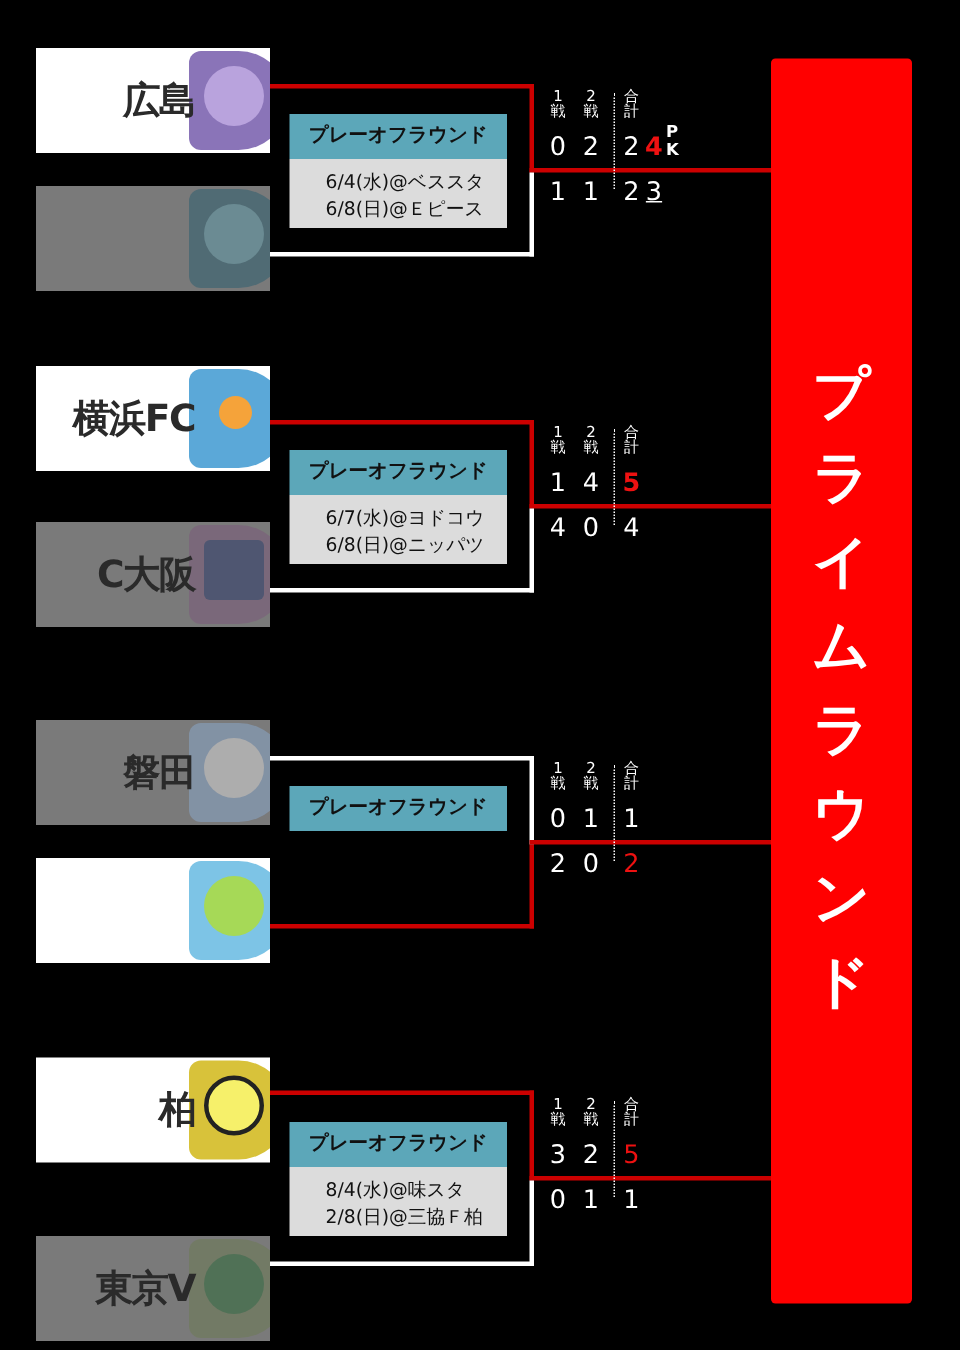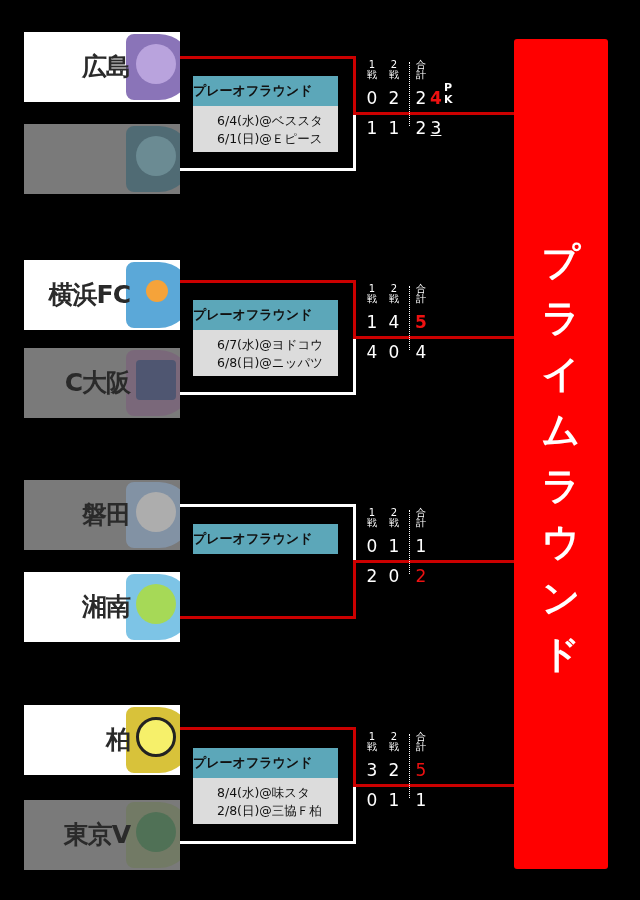--- a/index.html
+++ b/index.html
@@ -6,21 +6,21 @@
   body{width:640px;height:900px;position:relative;overflow:hidden;font-family:"DejaVu Sans","Liberation Sans",sans-serif;}
   .team{position:absolute;left:24px;width:156px;height:70px;overflow:hidden;}
   .team.win{background:#fff;}
   .team.lose{background:#7a7a7a;}
   .team .name{position:absolute;right:50px;top:0;height:70px;line-height:70px;font-size:25px;font-weight:bold;color:#2a2a2a;letter-spacing:-1px;white-space:nowrap;z-index:2;}
   .team .logo{position:absolute;right:-12px;top:2px;width:66px;height:66px;border-radius:8px 50% 50% 8px;z-index:1;}
   .team.lose .logo{opacity:.55;}
   .logo .ring{position:absolute;left:10px;top:10px;width:40px;height:40px;border-radius:50%;}
   .bracket-line{position:absolute;box-sizing:border-box;}
   .info{position:absolute;left:193px;width:145px;height:76px;}
-  .info .head{height:30px;line-height:30px;background:#5ca7b9;color:#111;font-weight:bold;font-size:13px;}
+  .info .head{height:30px;line-height:30px;background:#5ca7b9;color:#111;font-weight:bold;font-size:13px;text-align:center;}
   .info .body{height:46px;background:#dcdcdc;color:#111;font-size:12.5px;padding:6px 0 0 24px;box-sizing:border-box;line-height:18px;}
   .scores{position:absolute;left:362px;width:80px;color:#fff;}
   .hdr{position:absolute;top:0;font-size:10px;line-height:10px;text-align:center;width:14px;}
   .num{position:absolute;font-size:17px;width:14px;text-align:center;}
   .num.red{color:#ee1111;font-weight:bold;}
   .dots{position:absolute;left:47px;top:2px;width:0;height:64px;border-left:1px dotted #fff;}
   .pk{position:absolute;font-size:11px;font-weight:bold;color:#fff;line-height:12px;}
   .final{position:absolute;left:514px;top:39px;width:94px;height:830px;background:#ff0000;border-radius:3px;}
   .final .vt{position:absolute;left:0;top:195px;width:94px;text-align:center;color:#fff;font-weight:bold;font-size:38px;line-height:56px;}
   .final .vt span{display:block;}
@@ -40,42 +40,42 @@
         <div class="ring" style="background:#5f9aa8"></div>
       </div>
   </div>
   <div class="bracket-line" style="left:180px;top:56px;width:176px;height:59px;border-top:3px solid #cc0000;border-right:3px solid #cc0000;border-bottom:3px solid #cc0000;border-bottom:none;"></div>
   <div class="bracket-line" style="left:353px;top:112px;width:161px;height:3px;background:#cc0000;"></div>
   <div class="bracket-line" style="left:180px;top:115px;width:176px;height:56px;border-right:3px solid #fff;border-bottom:3px solid #fff;"></div>
   <div class="info" style="top:76px">
     <div class="head">プレーオフラウンド</div>
     <div class="body">
       <div>6/4(水)@ベススタ</div>
-      <div>6/1(日)@Ｅピース</div>
+      <div>6/8(日)@Ｅピース</div>
     </div>
   </div>
   <div class="scores" style="top:60px">
     <div class="hdr" style="left:3px">1<br>戦</div>
     <div class="hdr" style="left:25px">2<br>戦</div>
     <div class="hdr" style="left:52px">合<br>計</div>
     <div class="dots"></div>
     <div class="num" style="left:3px;top:28px">0</div>
     <div class="num" style="left:25px;top:28px">2</div>
     <div class="num" style="left:52px;top:28px">2</div>
     <div class="num red" style="left:67px;top:28px">4</div>
     <div class="pk" style="left:82px;top:22px">P<br>K</div>
     <div class="num" style="left:3px;top:58px">1</div>
     <div class="num" style="left:25px;top:58px">1</div>
     <div class="num" style="left:52px;top:58px">2</div>
     <div class="num" style="left:67px;top:58px;text-decoration:underline">3</div>
   </div>
 </div>
 
 <div>
-  <div class="team win" style="top:260px">
+  <div class="team win" style="top:244px">
     <div class="logo" style="background:#5ba8d8">
         <div class="ring" style="background:#f5a33a;width:22px;height:22px;left:20px;top:18px"></div>
       </div>
     <div class="name">横浜FC</div>
   </div>
   <div class="team lose" style="top:348px">
     <div class="logo" style="background:#7b5b7a">
         <div class="ring" style="background:#2c3a6b;border-radius:4px"></div>
       </div>
     <div class="name">C大阪</div>
@@ -108,21 +108,20 @@
   <div class="team lose" style="top:480px">
     <div class="logo" style="background:#8aa6c8">
         <div class="ring" style="background:#d7d7d7"></div>
       </div>
     <div class="name">磐田</div>
   </div>
   <div class="team win" style="top:572px">
     <div class="logo" style="background:#7dc4e6">
         <div class="ring" style="background:#a6d957"></div>
       </div>
-    <div class="name">湘南</div>
   </div>
   <div class="bracket-line" style="left:180px;top:504px;width:176px;height:59px;border-top:3px solid #fff;border-right:3px solid #fff;"></div>
   <div class="bracket-line" style="left:353px;top:560px;width:161px;height:3px;background:#cc0000;"></div>
   <div class="bracket-line" style="left:180px;top:563px;width:176px;height:56px;border-right:3px solid #cc0000;border-bottom:3px solid #cc0000;"></div>
   <div class="info" style="top:524px">
     <div class="head">プレーオフラウンド</div>
   </div>
   <div class="scores" style="top:508px">
     <div class="hdr" style="left:3px">1<br>戦</div>
     <div class="hdr" style="left:25px">2<br>戦</div>
@@ -137,21 +136,21 @@
   </div>
 </div>
 
 <div>
   <div class="team win" style="top:705px">
     <div class="logo" style="background:#d8c23a">
         <div class="ring" style="background:#f6f06a;border:3px solid #222;box-sizing:border-box"></div>
       </div>
     <div class="name">柏</div>
   </div>
-  <div class="team lose" style="top:800px">
+  <div class="team lose" style="top:824px">
     <div class="logo" style="background:#6d7a55">
         <div class="ring" style="background:#2f6b3a"></div>
       </div>
     <div class="name">東京V</div>
   </div>
   <div class="bracket-line" style="left:180px;top:727px;width:176px;height:60px;border-top:3px solid #cc0000;border-right:3px solid #cc0000;"></div>
   <div class="bracket-line" style="left:353px;top:784px;width:161px;height:3px;background:#cc0000;"></div>
   <div class="bracket-line" style="left:180px;top:787px;width:176px;height:57px;border-right:3px solid #fff;border-bottom:3px solid #fff;"></div>
   <div class="info" style="top:748px">
     <div class="head">プレーオフラウンド</div>

